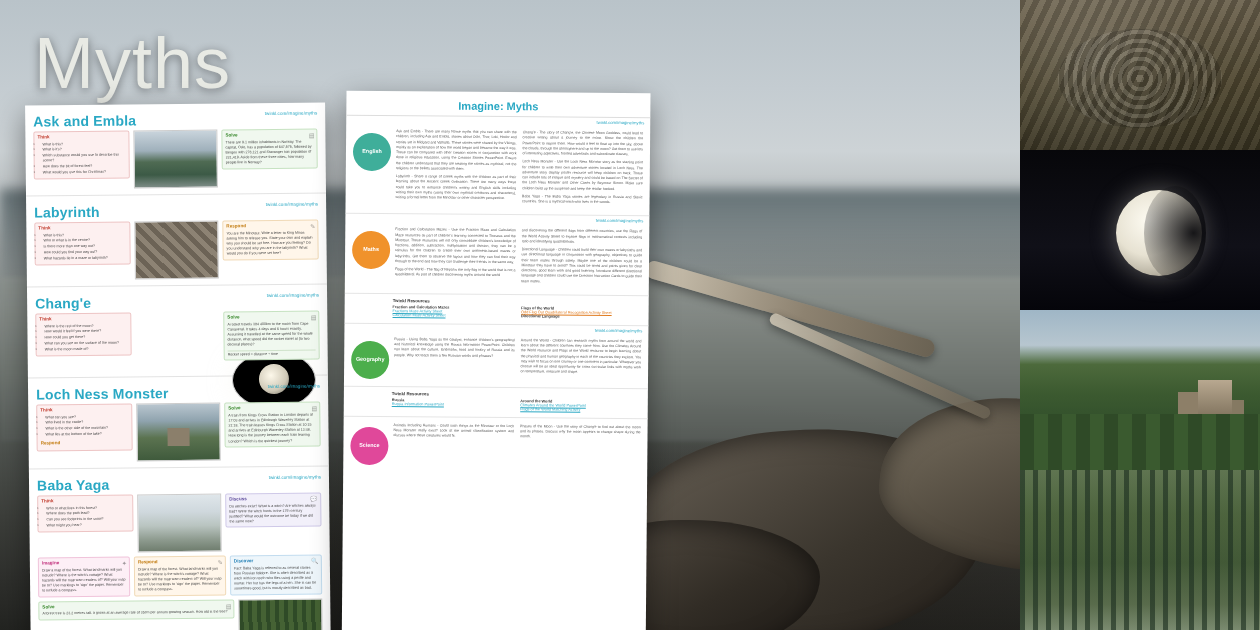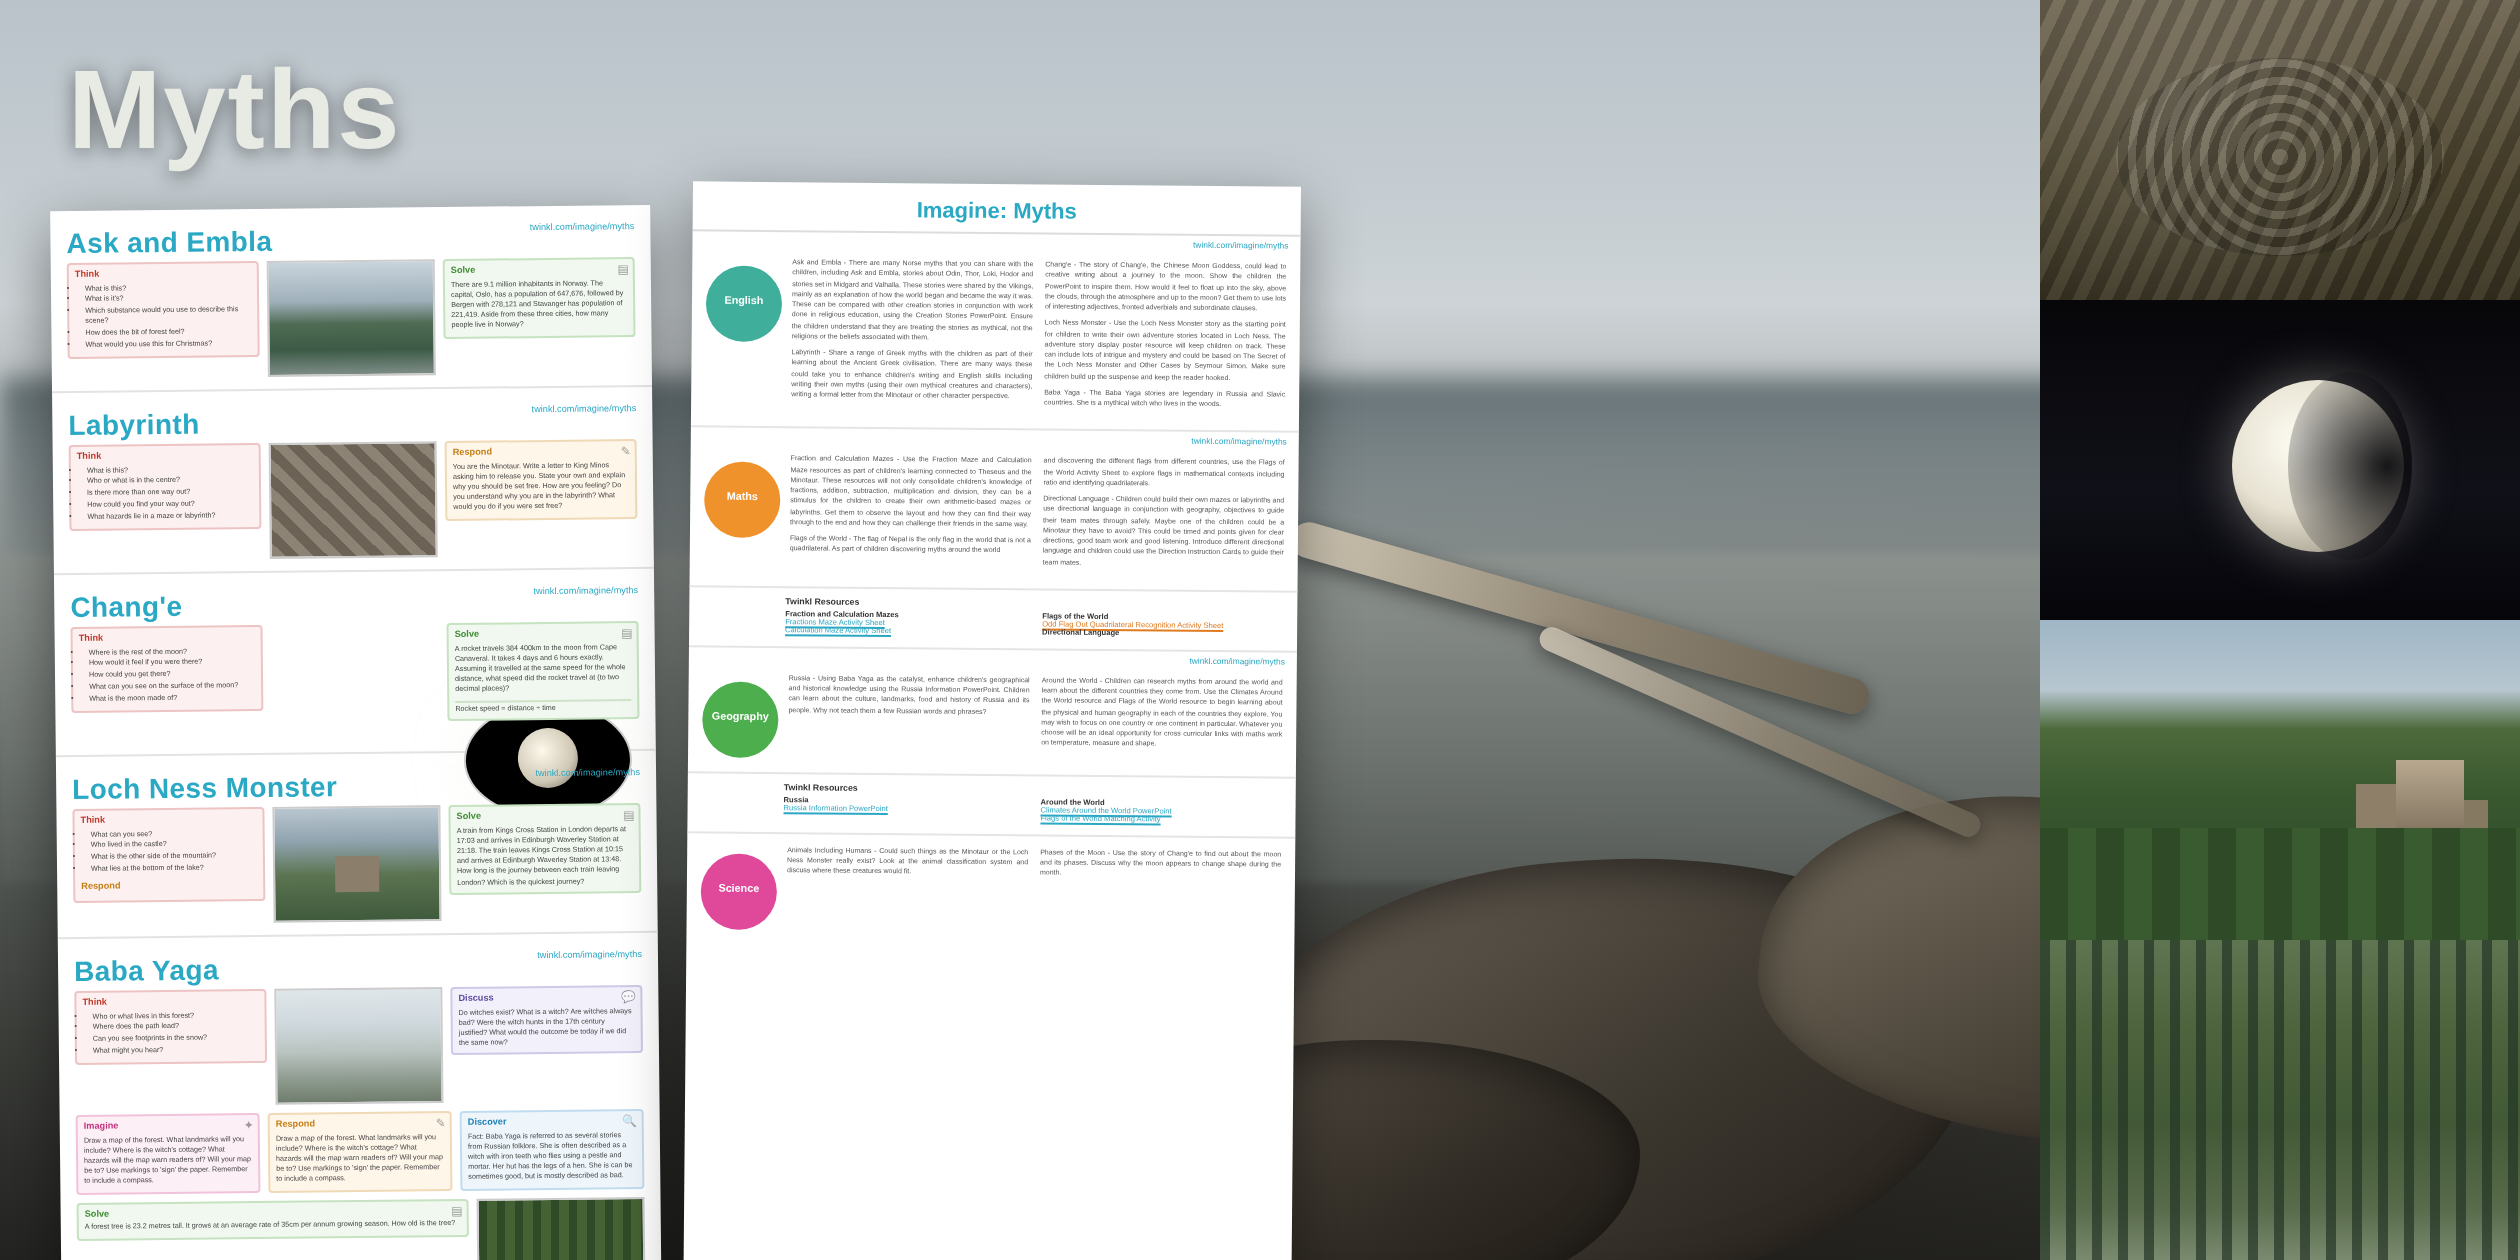--- a/index.html
+++ b/index.html
@@ -91,21 +91,21 @@
   }
   .photo-4{top:470px;height:160px;
     background:
       repeating-linear-gradient(90deg, rgba(40,60,40,.85) 0 5px, rgba(70,95,60,.55) 5px 13px),
       linear-gradient(to bottom,#7e8f6a 0%,#55693f 28%,#3d5130 58%,#6f7a5e 84%,#b9bfae 100%);
   }
 
   
   .title{
     position:absolute;left:34px;top:22px;
-    font-size:56px;font-weight:700;letter-spacing:1px;color:#e8eae4;
+    font-size:72px;font-weight:400;letter-spacing:1px;color:#e8eae4;
     text-shadow:0 2px 10px rgba(0,0,0,.45);
   }
 
   
   .sheet{
     position:absolute;background:#fff;
     box-shadow:0 10px 30px rgba(0,0,0,.45);
     overflow:hidden;
   }
   .sheet-a{left:28px;top:104px;width:300px;height:560px;transform:rotate(-0.6deg);}

